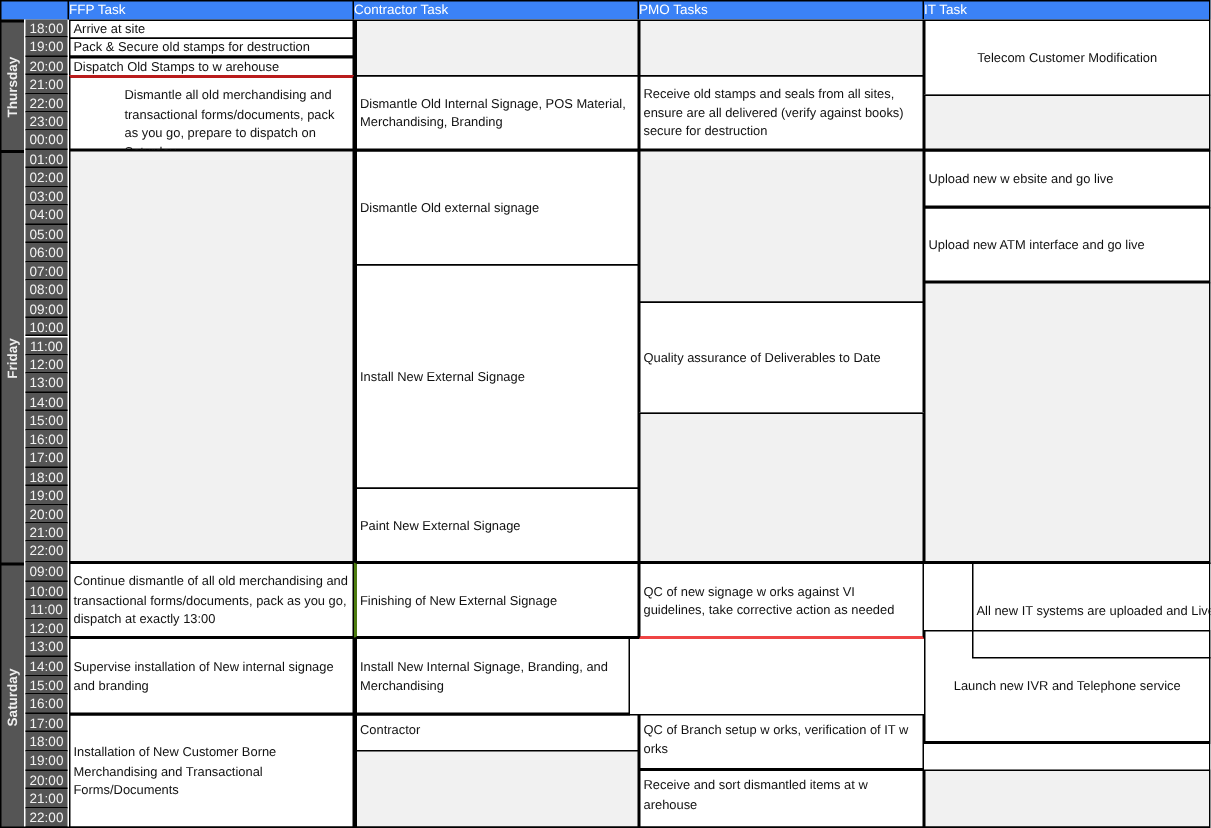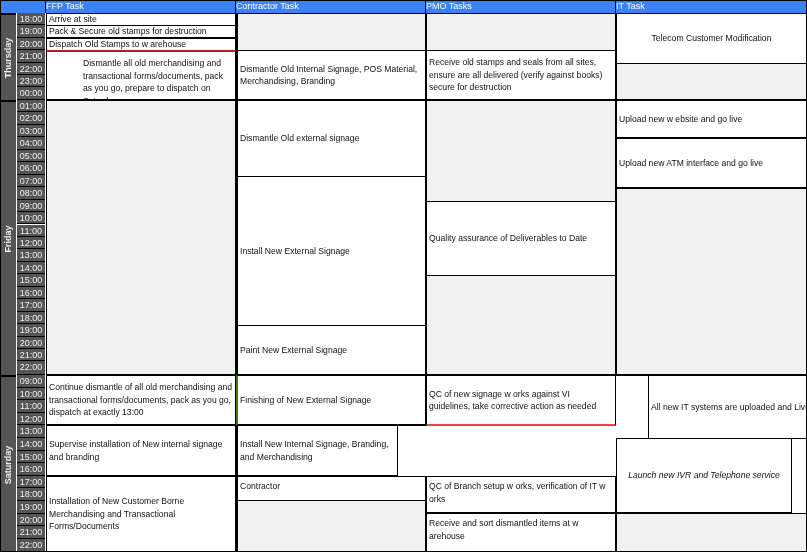--- a/index.html
+++ b/index.html
@@ -90,36 +90,36 @@
   <div class="cell" style="left:46px;top:375px;width:190px;height:51px;border-bottom:2px solid #000;">Continue dismantle of all old merchandising and transactional forms/documents, pack as you go, dispatch at exactly 13:00</div>
   <div class="cell" style="left:46px;top:425px;width:190px;height:52px;border-bottom:2px solid #000;">Supervise installation of New internal signage and branding</div>
   <div class="cell" style="left:46px;top:476px;width:190px;height:76px;">Installation of New Customer Borne Merchandising and Transactional Forms/Documents</div>
 
   <div class="cell empty" style="left:236px;top:13px;width:190px;height:38px;border-left:2px solid #000;"></div>
   <div class="cell" style="left:236px;top:50px;width:190px;height:51px;border-left:2px solid #000;border-bottom:2px solid #000;">Dismantle Old Internal Signage, POS Material, Merchandising, Branding</div>
   <div class="cell" style="left:236px;top:100px;width:190px;height:77px;border-left:2px solid #000;">Dismantle Old external signage</div>
   <div class="cell" style="left:236px;top:176px;width:190px;height:150px;border-left:2px solid #000;">Install New External Signage</div>
   <div class="cell" style="left:236px;top:325px;width:190px;height:51px;border-left:2px solid #000;border-bottom:2px solid #000;">Paint New External Signage</div>
   <div class="cell" style="left:236px;top:375px;width:190px;height:51px;border-left:2px solid #4d7c0f;border-bottom:2px solid #000;">Finishing of New External Signage</div>
-  <div class="cell" style="left:236px;top:425px;width:162px;height:52px;border-left:2px solid #000;border-bottom:2px solid #000;">Install New Internal Signage, Branding, and Merchandising</div>
+  <div class="cell" style="left:236px;top:425px;width:184px;height:52px;border-left:2px solid #000;border-bottom:2px solid #000;">Install New Internal Signage, Branding, and Merchandising</div>
   <div class="cell top" style="left:236px;top:476px;width:190px;height:25px;padding-top:3px;border-left:2px solid #000;">Contractor</div>
   <div class="cell empty" style="left:236px;top:500px;width:190px;height:52px;border-left:2px solid #000;"></div>
 
   <div class="cell empty" style="left:426px;top:13px;width:190px;height:38px;"></div>
   <div class="cell" style="left:426px;top:50px;width:190px;height:51px;border-bottom:2px solid #000;">Receive old stamps and seals from all sites, ensure are all delivered (verify against books) secure for destruction</div>
   <div class="cell empty" style="left:426px;top:100px;width:190px;height:102px;"></div>
   <div class="cell" style="left:426px;top:201px;width:190px;height:76px;border-bottom:2px solid #000;">Quality assurance of Deliverables to Date</div>
   <div class="cell empty" style="left:426px;top:275px;width:190px;height:101px;border-bottom:2px solid #000;"></div>
   <div class="cell" style="left:426px;top:375px;width:190px;height:51px;border-bottom:2px solid #ef4444;">QC of new signage w orks against VI guidelines, take corrective action as needed</div>
   <div class="cell top" style="left:426px;top:476px;width:190px;height:38px;padding-top:3px;border-bottom:2px solid #000;">QC of Branch setup w orks, verification of IT w orks</div>
   <div class="cell top" style="left:426px;top:513px;width:190px;height:39px;padding-top:3px;">Receive and sort dismantled items at w arehouse</div>
 
   <div class="cell center" style="left:616px;top:13px;width:191px;height:51px;">Telecom Customer Modification</div>
   <div class="cell empty" style="left:616px;top:63px;width:191px;height:38px;border-bottom:2px solid #000;"></div>
   <div class="cell" style="left:616px;top:100px;width:191px;height:39px;border-bottom:2px solid #000;">Upload new w ebsite and go live</div>
   <div class="cell" style="left:616px;top:138px;width:191px;height:51px;border-bottom:2px solid #000;">Upload new ATM interface and go live</div>
   <div class="cell empty" style="left:616px;top:188px;width:191px;height:188px;border-bottom:2px solid #000;"></div>
   <div class="cell" style="left:616px;top:375px;width:191px;height:64px;margin-left:32px;">All new IT systems are uploaded and Live</div>
-  <div class="cell center" style="left:616px;top:438px;width:176px;height:76px;border-bottom:2px solid #000;font-style:italic;">Launch new IVR and Telephone service</div>
+  <div class="cell center" style="left:616px;top:420px;width:191px;height:76px;border-bottom:2px solid #000;">Launch new IVR and Telephone service</div>
   <div class="cell empty" style="left:616px;top:513px;width:191px;height:39px;"></div>
 
   <div id="frame"></div>
 </div>
 
 </body></html>

